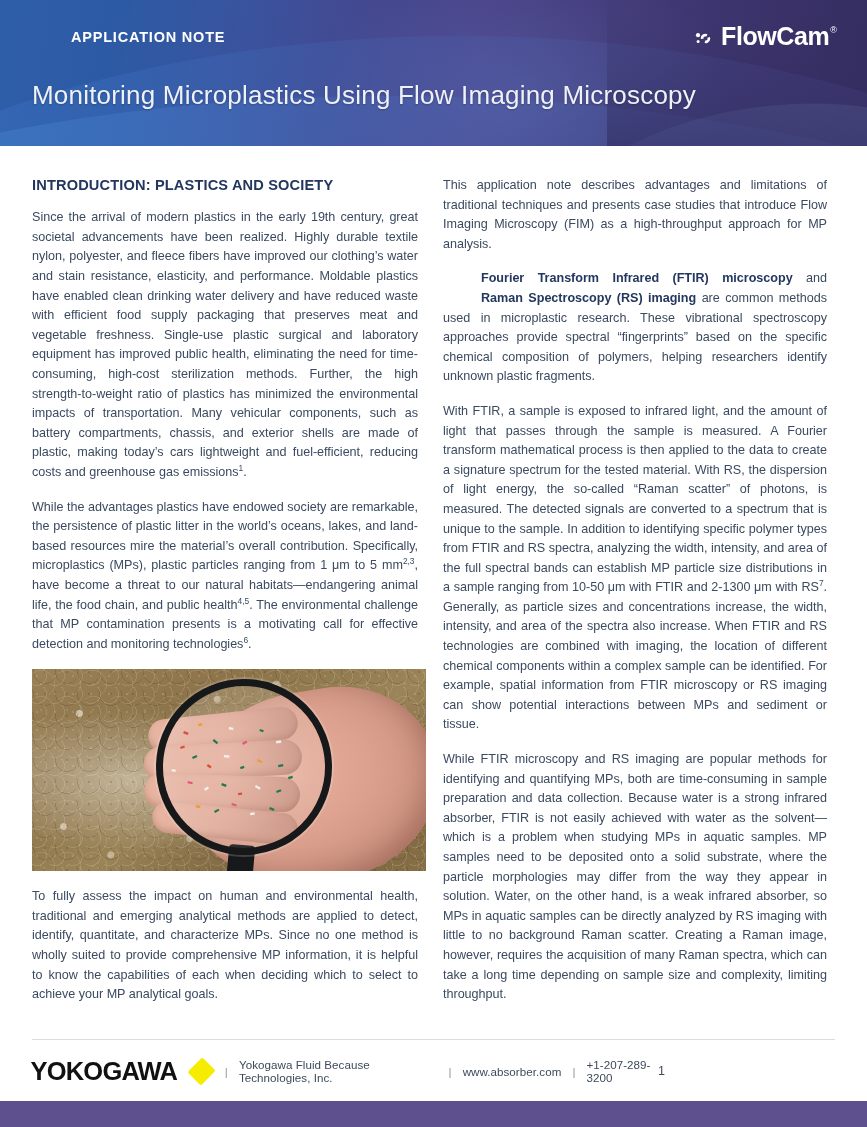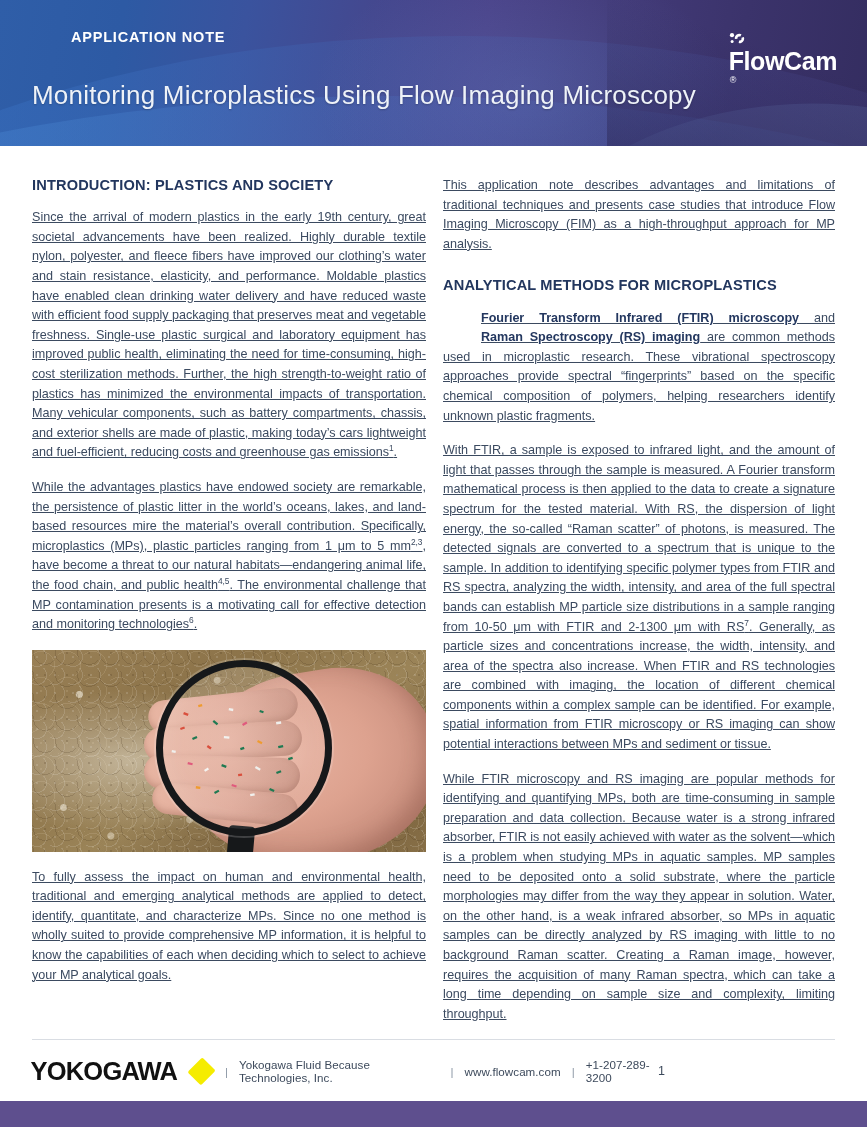--- a/index.html
+++ b/index.html
@@ -95,21 +95,20 @@
     letter-spacing: 0.2px;
     z-index: 6;
     text-shadow: 0 1px 2px rgba(0,0,0,0.22);
   }
   .flowcam-logo {
     position: absolute;
     right: 30px; top: 24px;
     display: flex;
     align-items: flex-start;
     z-index: 6;
-    flex-direction: column;
   }
   .fc-mark {
     width: 21px; height: 21px;
     margin-right: 5px;
     margin-top: 4px;
     position: relative;
   }
   .fc-word {
     color: #ffffff;
     font-size: 25px;
@@ -147,23 +146,22 @@
     margin: 0 0 14px 0;
     line-height: 1.25;
   }
   h2.sec.spaced { margin-top: 22px; }
 
   p.body {
     color: #3b4a60;
     font-size: 12.6px;
     line-height: 19.6px;
     text-align: justify;
-    margin: 0 0 15px 0;
+    margin: 0 8px 15px 0;
     letter-spacing: -0.02px;
-    text-decoration: underline;
   }
   p.body:last-child { margin-bottom: 0; }
   p.body b { color: #23375f; font-weight: bold; padding-left: 38px; }
   sup { font-size: 8.4px; vertical-align: super; line-height: 0; }
 
   
   .photo {
     position: relative;
     width: 394px;
     height: 202px;
@@ -375,39 +373,38 @@
           </g>
         </svg>
       </div>
 
       <p class="body">To fully assess the impact on human and environmental health, traditional and emerging analytical methods are applied to detect, identify, quantitate, and characterize MPs. Since no one method is wholly suited to provide comprehensive MP information, it is helpful to know the capabilities of each when deciding which to select to achieve your MP analytical goals.</p>
     </div>
 
     <div class="col">
       <p class="body">This application note describes advantages and limitations of traditional techniques and presents case studies that introduce Flow Imaging Microscopy (FIM) as a high-throughput approach for MP analysis.</p>
 
-      <h2 class="sec spaced">ANALYTICAL METHODS FOR MICROPLASTICS</h2>
 
       <p class="body"><b>Fourier Transform Infrared (FTIR) microscopy</b><span> and </span><b>Raman Spectroscopy (RS) imaging</b><span> are common methods used in microplastic research. These vibrational spectroscopy approaches provide spectral “fingerprints” based on the specific chemical composition of polymers, helping researchers identify unknown plastic fragments.</span></p>
 
       <p class="body"><span>With FTIR, a sample is exposed to infrared light, and the amount of light that passes through the sample is measured. A Fourier transform mathematical process is then applied to the data to create a signature spectrum for the tested material. With RS, the dispersion of light energy, the so-called “Raman scatter” of photons, is measured. The detected signals are converted to a spectrum that is unique to the sample. In addition to identifying specific polymer types from FTIR and RS spectra, analyzing the width, intensity, and area of the full spectral bands can establish MP particle size distributions in a sample ranging from 10-50 μm with FTIR and 2-1300 μm with RS</span><sup>7</sup><span>. Generally, as particle sizes and concentrations increase, the width, intensity, and area of the spectra also increase. When FTIR and RS technologies are combined with imaging, the location of different chemical components within a complex sample can be identified. For example, spatial information from FTIR microscopy or RS imaging can show potential interactions between MPs and sediment or tissue.</span></p>
 
       <p class="body">While FTIR microscopy and RS imaging are popular methods for identifying and quantifying MPs, both are time-consuming in sample preparation and data collection. Because water is a strong infrared absorber, FTIR is not easily achieved with water as the solvent—which is a problem when studying MPs in aquatic samples. MP samples need to be deposited onto a solid substrate, where the particle morphologies may differ from the way they appear in solution. Water, on the other hand, is a weak infrared absorber, so MPs in aquatic samples can be directly analyzed by RS imaging with little to no background Raman scatter. Creating a Raman image, however, requires the acquisition of many Raman spectra, which can take a long time depending on sample size and complexity, limiting throughput.</p>
     </div>
   </div>
 </div>
 
 <div class="foot-rule"></div>
 <div class="footer">
   <span class="yoko-word">YOKOGAWA</span>
   <span class="yoko-dia"></span>
   <span class="foot-text">
     <span class="foot-sep">|</span>
     <span>Yokogawa Fluid Because Technologies, Inc.</span>
     <span class="foot-sep">|</span>
-    <span>www.flowcam.com</span>
+    <span>www.absorber.com</span>
     <span class="foot-sep">|</span>
     <span>+1-207-289-3200</span>
   </span>
   <span class="foot-page">1</span>
 </div>
 <div class="bottom-gap"></div>
 <div class="bottom-bar"></div>
 
 </body></html>

